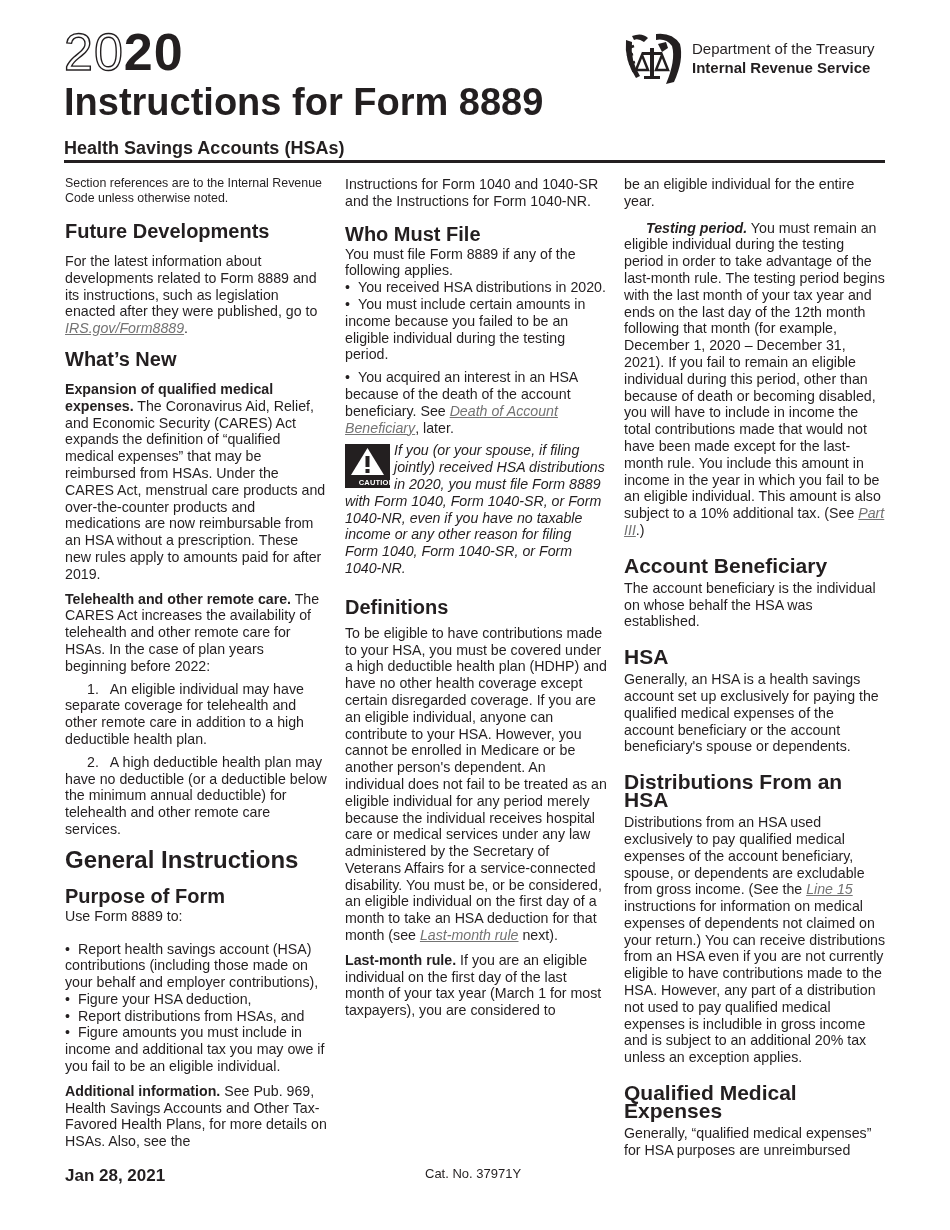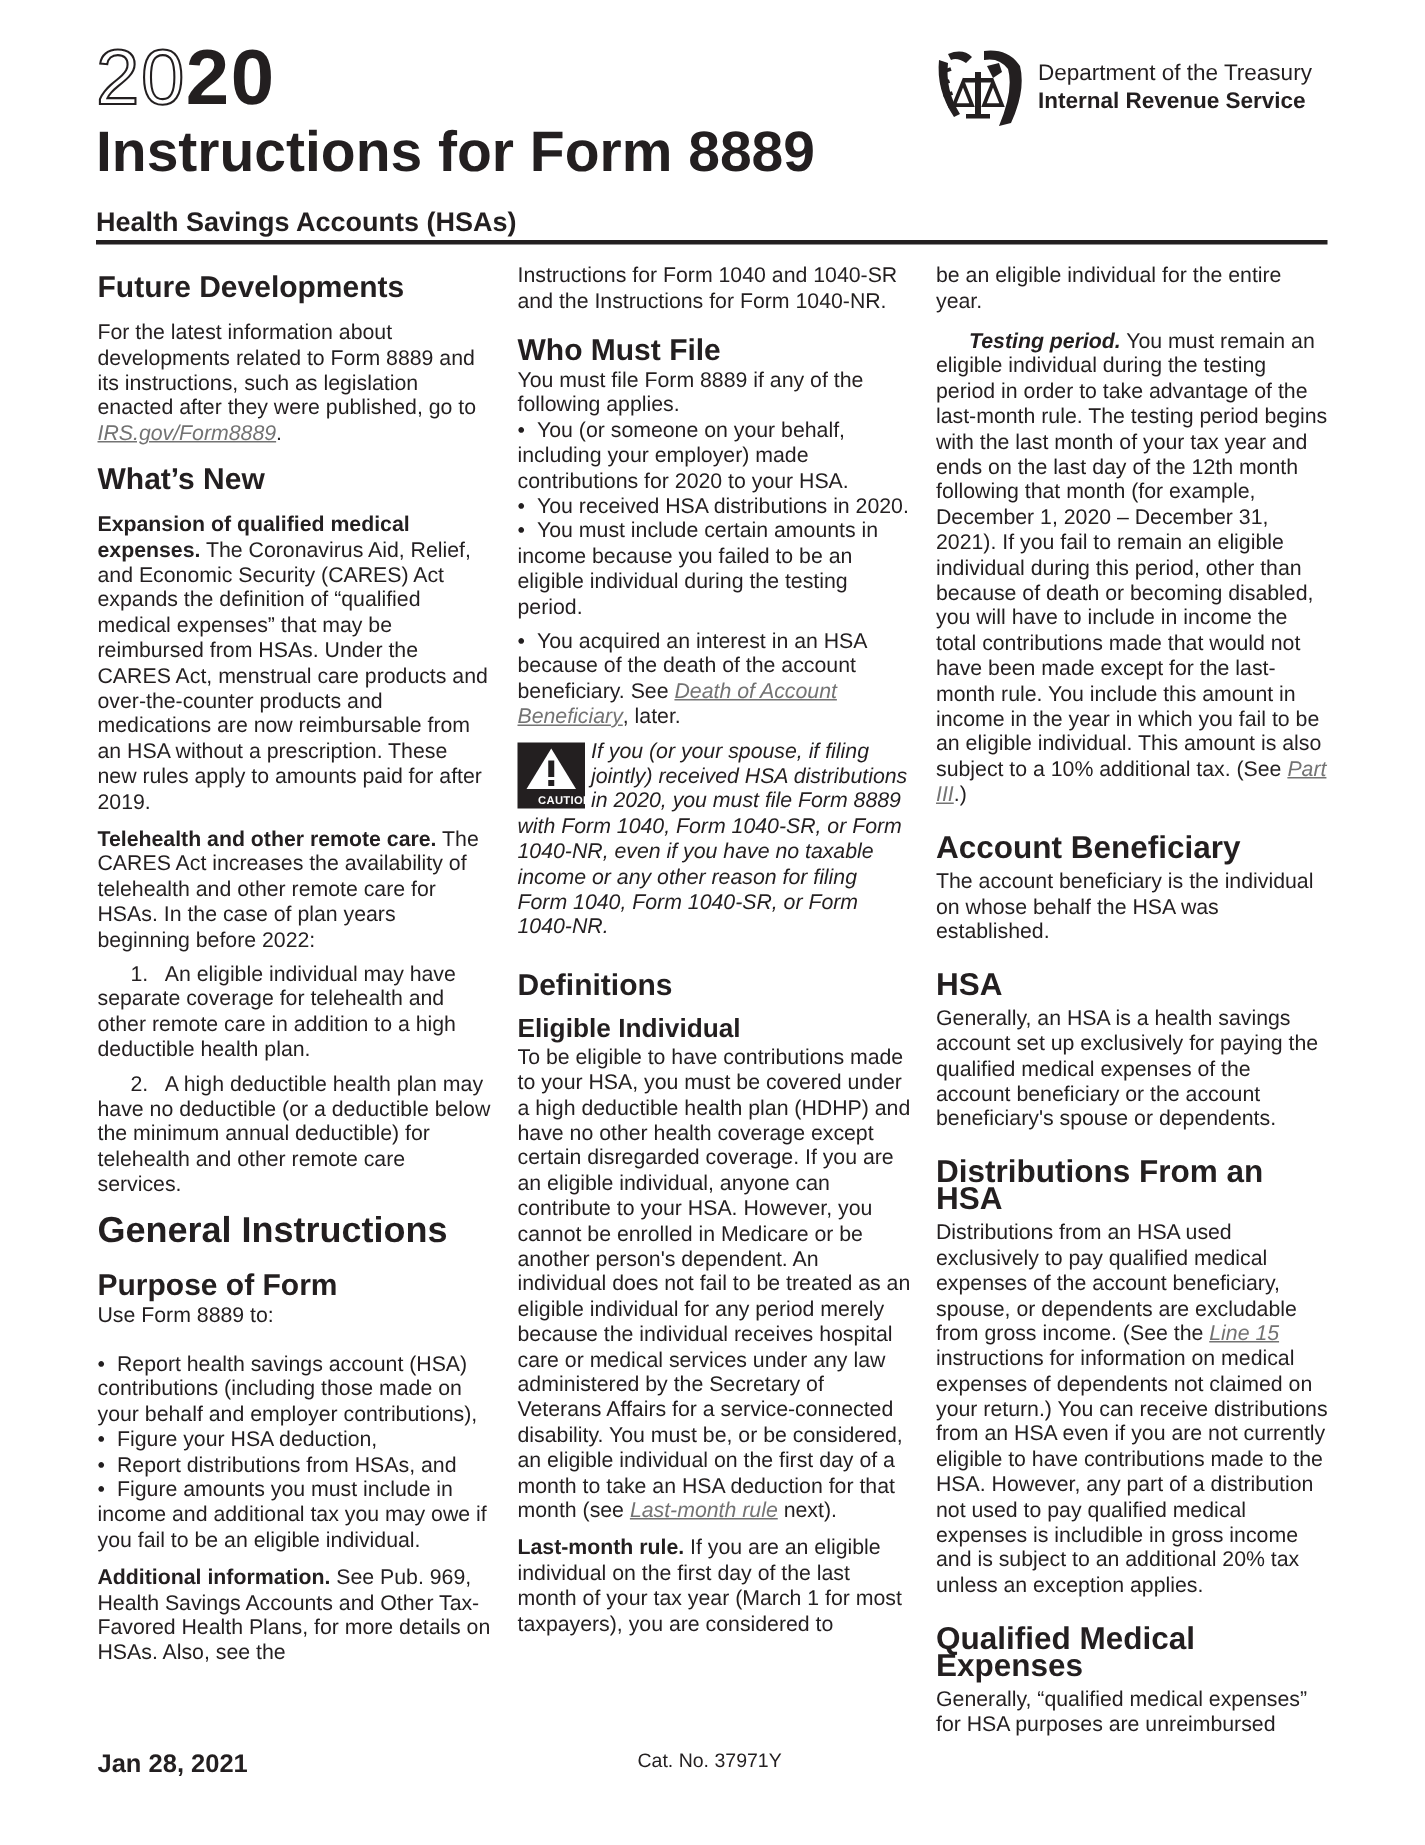--- a/index.html
+++ b/index.html
@@ -65,20 +65,21 @@
     <path d="M40 25 L34 40 L46 40 Z" fill="none" stroke="#231f20" stroke-width="2.5"></path>
     <rect x="22" y="46" width="16" height="3" fill="#231f20"></rect>
   </svg>
   <div class="irs-text">
     <div>Department of the Treasury</div>
     <div class="l2">Internal Revenue Service</div>
   </div>
 </div>
 
 <div class="col col1">
+  <p class="small">Section references are to the Internal Revenue Code unless otherwise noted.</p>
   <h2>Future Developments</h2>
   <p style="margin-bottom:10px;">
     <span>For the latest information about developments related to Form 8889 and its instructions, such as legislation enacted after they were published, go to </span><a class="link">IRS.gov/Form8889</a><span>.</span>
   </p>
   <h2>What’s New</h2>
   <p style="margin-bottom:8px;">
     <b class="runin">Expansion of qualified medical expenses.</b><span> The Coronavirus Aid, Relief, and Economic Security (CARES) Act expands the definition of “qualified medical expenses” that may be reimbursed from HSAs. Under the CARES Act, menstrual care products and over-the-counter products and medications are now reimbursable from an HSA without a prescription. These new rules apply to amounts paid for after 2019.</span>
   </p>
   <p>
     <b class="runin">Telehealth and other remote care.</b><span> The CARES Act increases the availability of telehealth and other remote care for HSAs. In the case of plan years beginning before 2022:</span>
@@ -97,38 +98,36 @@
   <p>
     <b class="runin">Additional information.</b><span> See Pub. 969, Health Savings Accounts and Other Tax-Favored Health Plans, for more details on HSAs. Also, see the</span>
   </p>
 </div>
 
 <div class="col col2">
   <p style="margin-bottom:12px;">Instructions for Form 1040 and 1040-SR and the Instructions for Form 1040-NR.</p>
   <h2 style="margin-bottom:0;">Who Must File</h2>
   <p style="margin-bottom:0;">You must file Form 8889 if any of the following applies.</p>
   <div>
-    <div class="bullet">You (or someone on your behalf, including your employer) made contributions for 2020 to your HSA.</div>
     <div class="bullet">You received HSA distributions in 2020.</div>
     <div class="bullet" style="margin-bottom:6px;">You must include certain amounts in income because you failed to be an eligible individual during the testing period.</div>
     <div class="bullet"><span>You acquired an interest in an HSA because of the death of the account beneficiary. See </span><a class="link">Death of Account Beneficiary</a><span>, later.</span></div>
   </div>
   <div class="caution">
     <div class="caution-icon">
       <svg width="35" height="30" viewBox="0 0 35 30">
         <path d="M17.5 1 L34 28 L1 28 Z" fill="#ffffff"></path>
         <rect x="15.5" y="9" width="4" height="11" fill="#231f20"></rect>
         <rect x="15.5" y="22" width="4" height="4" fill="#231f20"></rect>
       </svg>
       <span class="clabel">CAUTION</span>
     </div>
     <span>If you (or your spouse, if filing jointly) received HSA distributions in 2020, you must file Form 8889 with Form 1040, Form 1040-SR, or Form 1040-NR, even if you have no taxable income or any other reason for filing Form 1040, Form 1040-SR, or Form 1040-NR.</span>
   </div>
   <h2 style="margin-top:18px;margin-bottom:6px;">Definitions</h2>
-  <h3>Eligible Individual</h3>
   <p style="margin-bottom:8px;">
     <span>To be eligible to have contributions made to your HSA, you must be covered under a high deductible health plan (HDHP) and have no other health coverage except certain disregarded coverage. If you are an eligible individual, anyone can contribute to your HSA. However, you cannot be enrolled in Medicare or be another person's dependent. An individual does not fail to be treated as an eligible individual for any period merely because the individual receives hospital care or medical services under any law administered by the Secretary of Veterans Affairs for a service-connected disability. You must be, or be considered, an eligible individual on the first day of a month to take an HSA deduction for that month (see </span><a class="link">Last-month rule</a><span> next).</span>
   </p>
   <p>
     <b class="runin">Last-month rule.</b><span> If you are an eligible individual on the first day of the last month of your tax year (March 1 for most taxpayers), you are considered to</span>
   </p>
 </div>
 
 <div class="col col3">
   <p style="margin-bottom:10px;">be an eligible individual for the entire year.</p>

